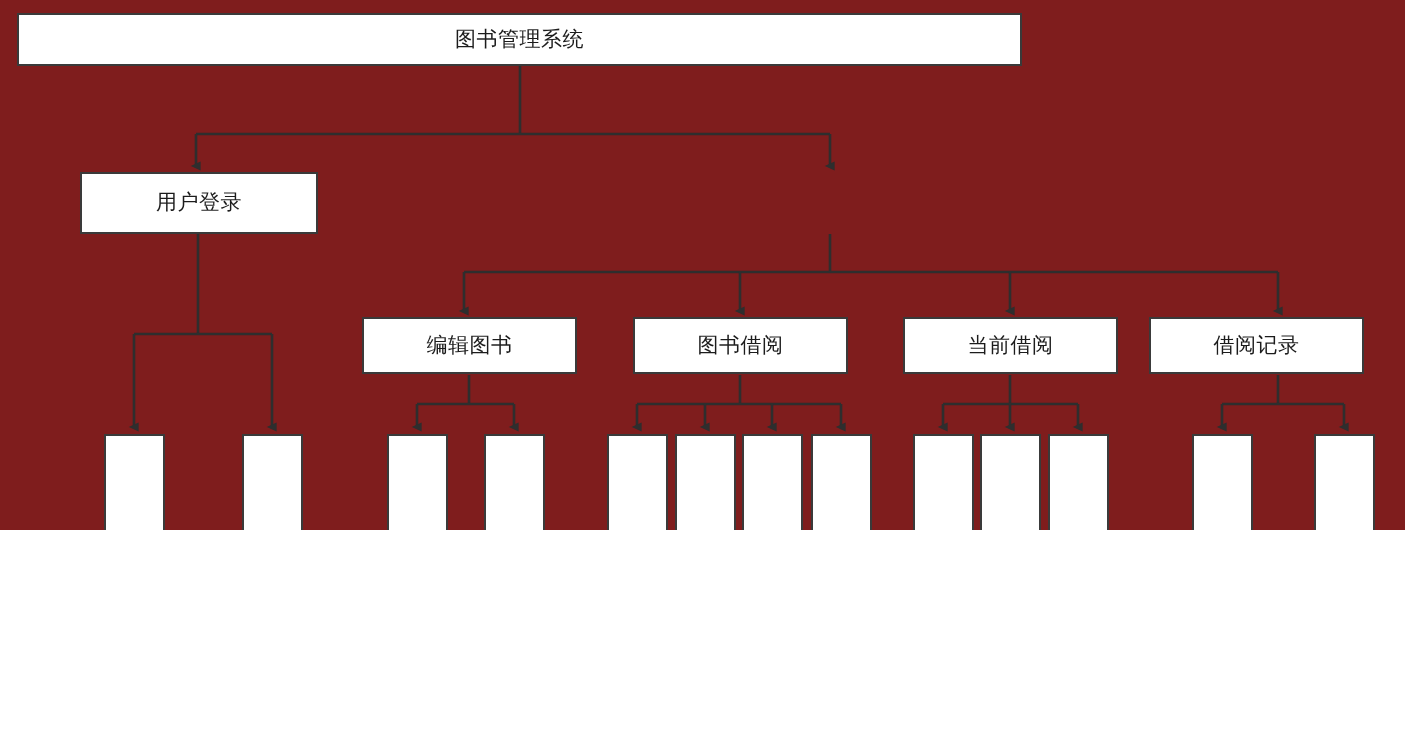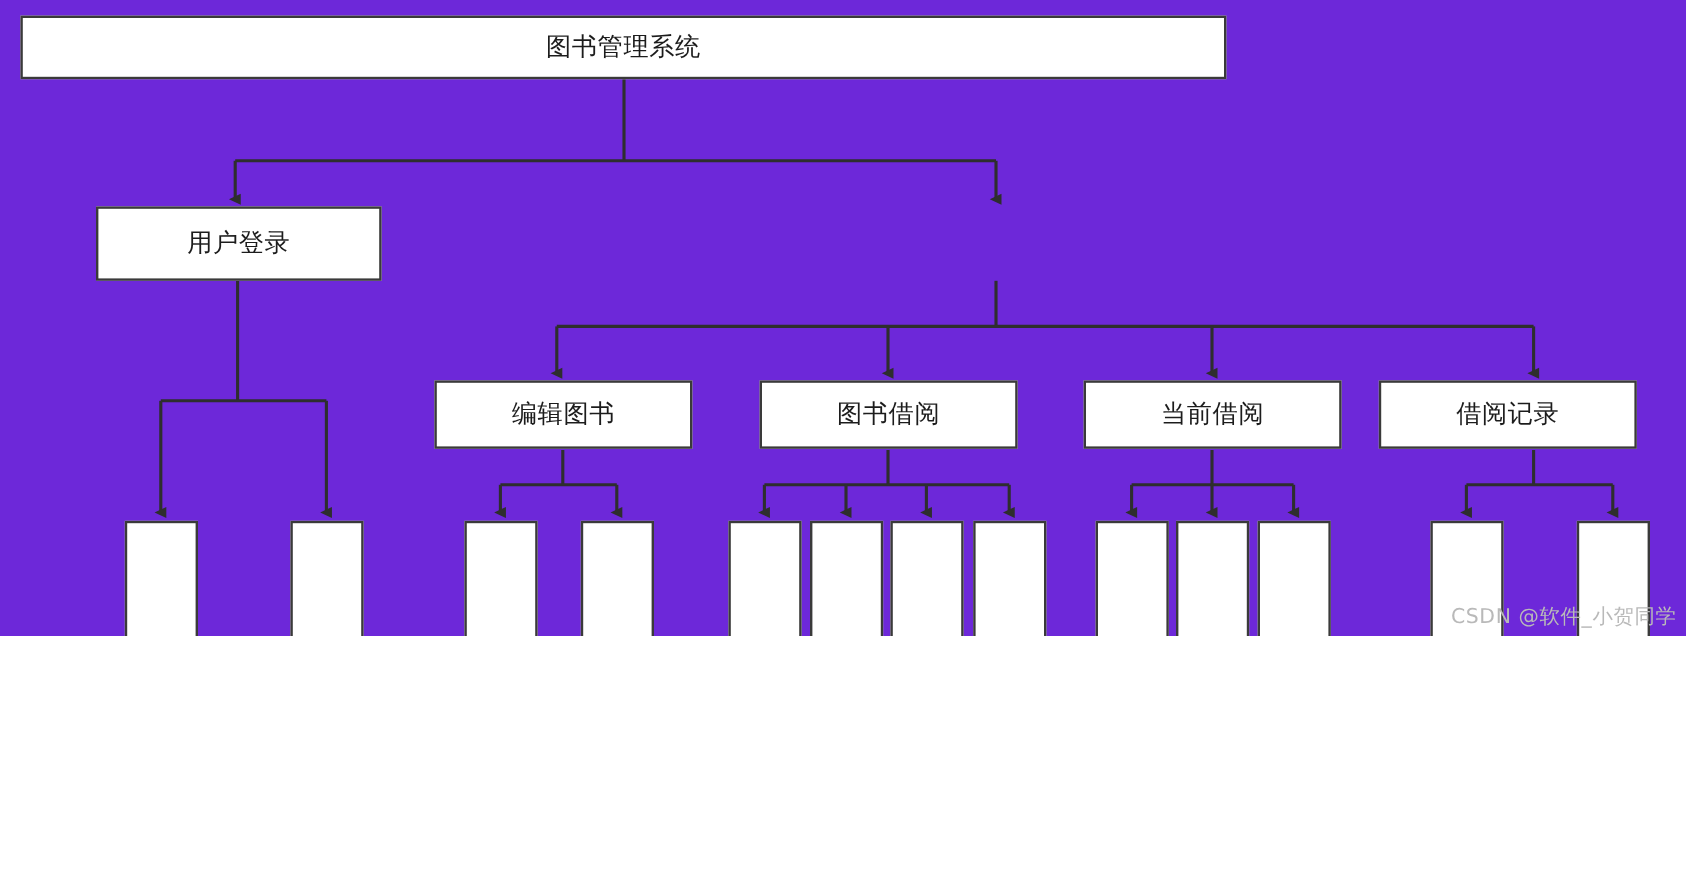--- a/index.html
+++ b/index.html
@@ -4,21 +4,21 @@
 <style>
   html, body {
     margin: 0;
     padding: 0;
     background: #ffffff;
   }
   #canvas {
     position: relative;
     width: 1405px;
     height: 530px;
-    background: #6d28d9;
+    background: #7f1d1d;
     font-family: "DejaVu Sans", "Liberation Sans", sans-serif;
     overflow: hidden;
   }
   #edges {
     position: absolute;
     left: 0;
     top: 0;
     width: 1405px;
     height: 747px;
     pointer-events: none;
@@ -192,15 +192,14 @@
   </div>
 
   <div class="node vert" style="left:1192px; top:434px; width:61px; height:299px;">
     <span class="vtext">新增借阅记录</span>
   </div>
 
   <div class="node vert" style="left:1314px; top:434px; width:61px; height:299px;">
     <span class="vtext">查询借阅记录</span>
   </div>
 
-  <div class="watermark">CSDN @软件_小贺同学</div>
 
 </div>
 
 </body></html>

